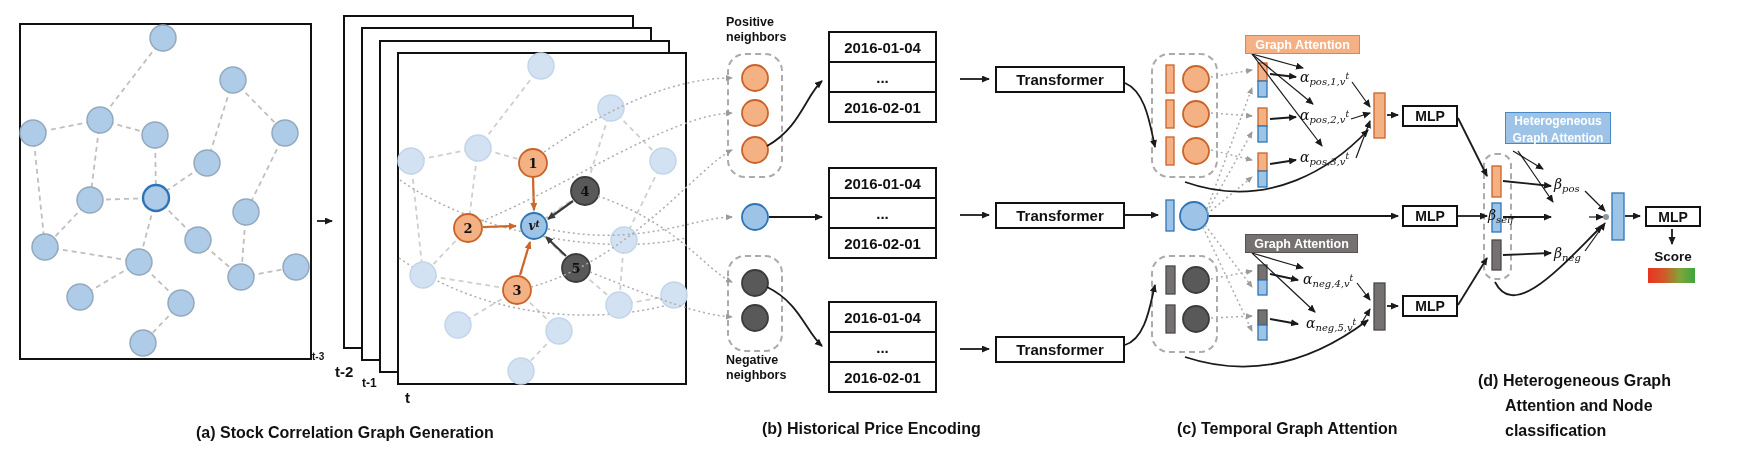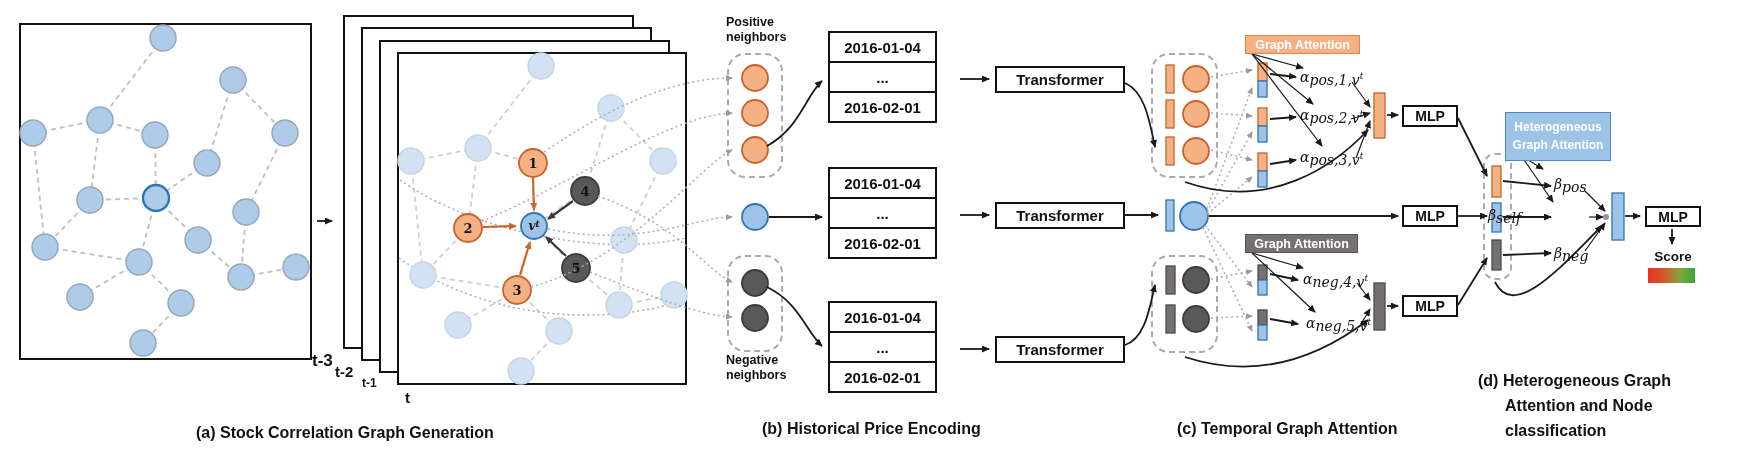--- a/index.html
+++ b/index.html
@@ -14,21 +14,21 @@
   .cbox{position:absolute;z-index:3;display:flex;flex-direction:column;align-items:center;
         justify-content:center;font-weight:700;color:#fff;text-align:center;}
   .dategroup{position:absolute;z-index:3;width:109px;}
   .datecell{height:32px;border:2px solid #111;margin-top:-2px;background:#fff;display:flex;
             align-items:center;justify-content:center;font-weight:700;font-size:15px;}
   .datecell:first-child{margin-top:0;}
   .lbl{position:absolute;z-index:3;font-weight:700;}
   .cap{position:absolute;z-index:3;font-weight:700;font-size:16px;white-space:nowrap;}
   .math{position:absolute;z-index:3;font-family:"DejaVu Serif",serif;font-style:italic;
         font-size:14px;white-space:nowrap;}
-  .msub{font-size:14px;vertical-align:-3px;}
+  .msub{font-size:10px;vertical-align:-3px;}
   .msup{font-size:9px;vertical-align:3px;}
   .nodelbl{position:absolute;z-index:3;transform:translate(-50%,-50%);
            font-family:"DejaVu Serif",serif;font-weight:700;font-size:13px;color:#111;}
   
   .ea{stroke:#BFBFBF;stroke-width:1.8;stroke-dasharray:5 4;fill:none;}
   .ef{stroke:#CFCFCF;stroke-width:1.8;stroke-dasharray:5 4;fill:none;}
   .dot{stroke:#ACACAC;stroke-width:1.5;stroke-dasharray:2 3;fill:none;}
   .lb{stroke:#1A1A1A;stroke-width:1.8;fill:none;}
   .lt{stroke:#1A1A1A;stroke-width:1.2;fill:none;}
   .lo{stroke:#CC6629;stroke-width:2.2;fill:none;}
@@ -291,21 +291,21 @@
       <path class="lb" d="M1495,282 C1515,322 1565,262 1602,226" marker-end="url(#mB)"></path>
       <circle cx="1606" cy="217" r="3" fill="#8C97A3"></circle>
     </g>
     <g>
       <rect class="bb" x="1612" y="193" width="12" height="47"></rect>
       <line class="lb" x1="1625" y1="216" x2="1640" y2="216" marker-end="url(#mB)"></line>
       <line class="lb" x1="1672" y1="229" x2="1672" y2="244" marker-end="url(#mB)"></line>
     </g>
   </svg>
 
-  <div class="lbl" style="left:312px;top:351px;font-size:17px;">t-3</div>
+  <div class="lbl" style="left:312px;top:351px;font-size:10px;">t-3</div>
   <div class="lbl" style="left:335px;top:363px;font-size:15px;">t-2</div>
   <div class="lbl" style="left:362px;top:376px;font-size:12px;">t-1</div>
   <div class="lbl" style="left:405px;top:389px;font-size:15px;">t</div>
 
   <div class="nodelbl" style="left:533px;top:163px;">1</div>
   <div class="nodelbl" style="left:468px;top:228px;">2</div>
   <div class="nodelbl" style="left:517px;top:290px;">3</div>
   <div class="nodelbl" style="left:585px;top:191px;">4</div>
   <div class="nodelbl" style="left:576px;top:268px;">5</div>
   <div class="nodelbl" style="left:534px;top:226px;font-size:12px;font-style:italic;"><span>v</span><sup class="msup">t</sup></div>
@@ -328,21 +328,21 @@
     <div class="datecell">...</div>
     <div class="datecell">2016-02-01</div>
   </div>
 
   <div class="wbox" style="left:995px;top:66px;width:130px;height:27px;">Transformer</div>
   <div class="wbox" style="left:995px;top:202px;width:130px;height:27px;">Transformer</div>
   <div class="wbox" style="left:995px;top:336px;width:130px;height:27px;">Transformer</div>
 
   <div class="cbox" style="left:1245px;top:35px;width:115px;height:19px;font-size:12.5px;background:#F5B183;border:1.5px solid #E08552;">Graph Attention</div>
   <div class="cbox" style="left:1245px;top:234px;width:113px;height:19px;font-size:12.5px;background:#767171;border:1.5px solid #575151;">Graph Attention</div>
-  <div class="cbox" style="left:1505px;top:112px;width:106px;height:49px;font-size:12px;line-height:1.45;background:#9DC3E6;border:1.5px solid #4A89C7;">
+  <div class="cbox" style="left:1505px;top:112px;width:106px;height:32px;font-size:12px;line-height:1.45;background:#9DC3E6;border:1.5px solid #4A89C7;justify-content:space-between;">
     <span>Heterogeneous</span>
     <span>Graph Attention</span>
   </div>
 
   <div class="math" style="left:1300px;top:69px;"><span>α</span><span class="msub">pos,1,v</span><sup class="msup">t</sup></div>
   <div class="math" style="left:1300px;top:107px;"><span>α</span><span class="msub">pos,2,v</span><sup class="msup">t</sup></div>
   <div class="math" style="left:1300px;top:149px;"><span>α</span><span class="msub">pos,3,v</span><sup class="msup">t</sup></div>
   <div class="math" style="left:1303px;top:271px;"><span>α</span><span class="msub">neg,4,v</span><sup class="msup">t</sup></div>
   <div class="math" style="left:1306px;top:315px;"><span>α</span><span class="msub">neg,5,v</span><sup class="msup">t</sup></div>
 

